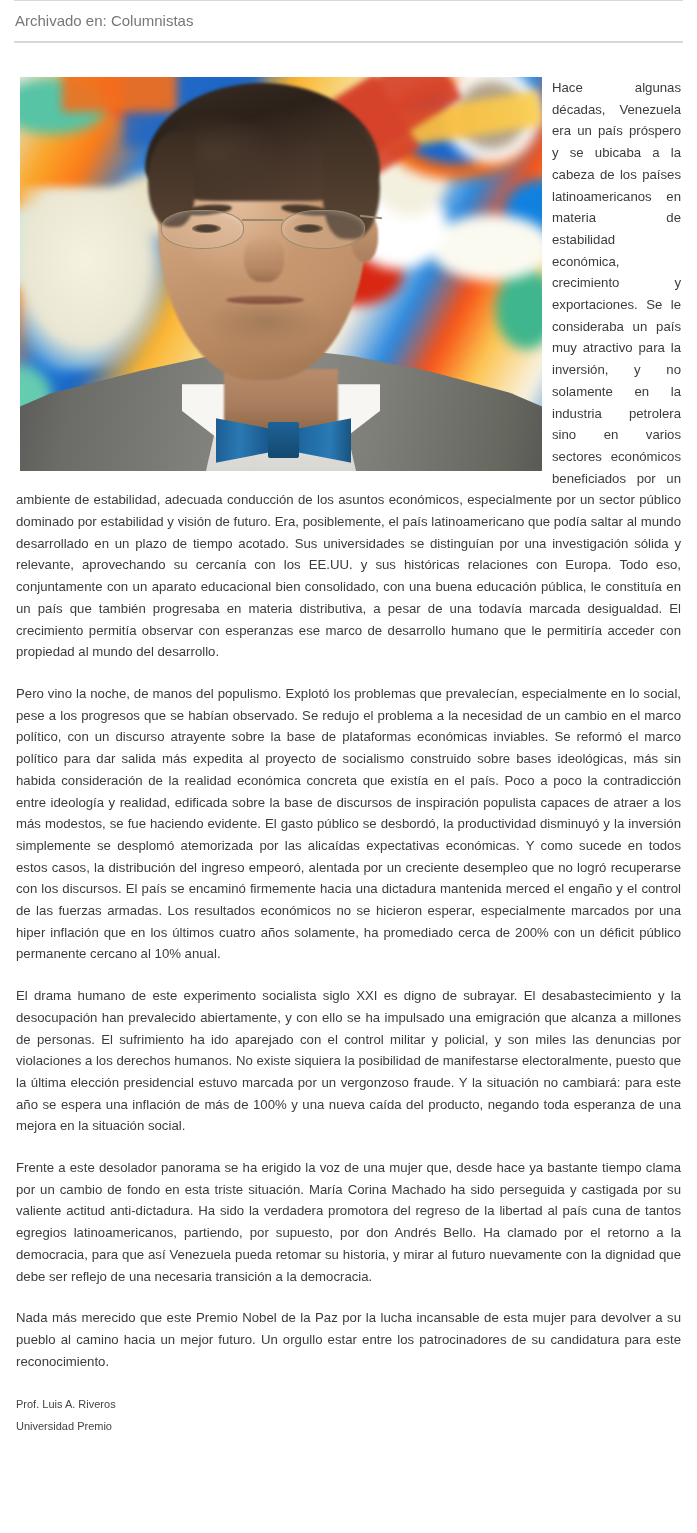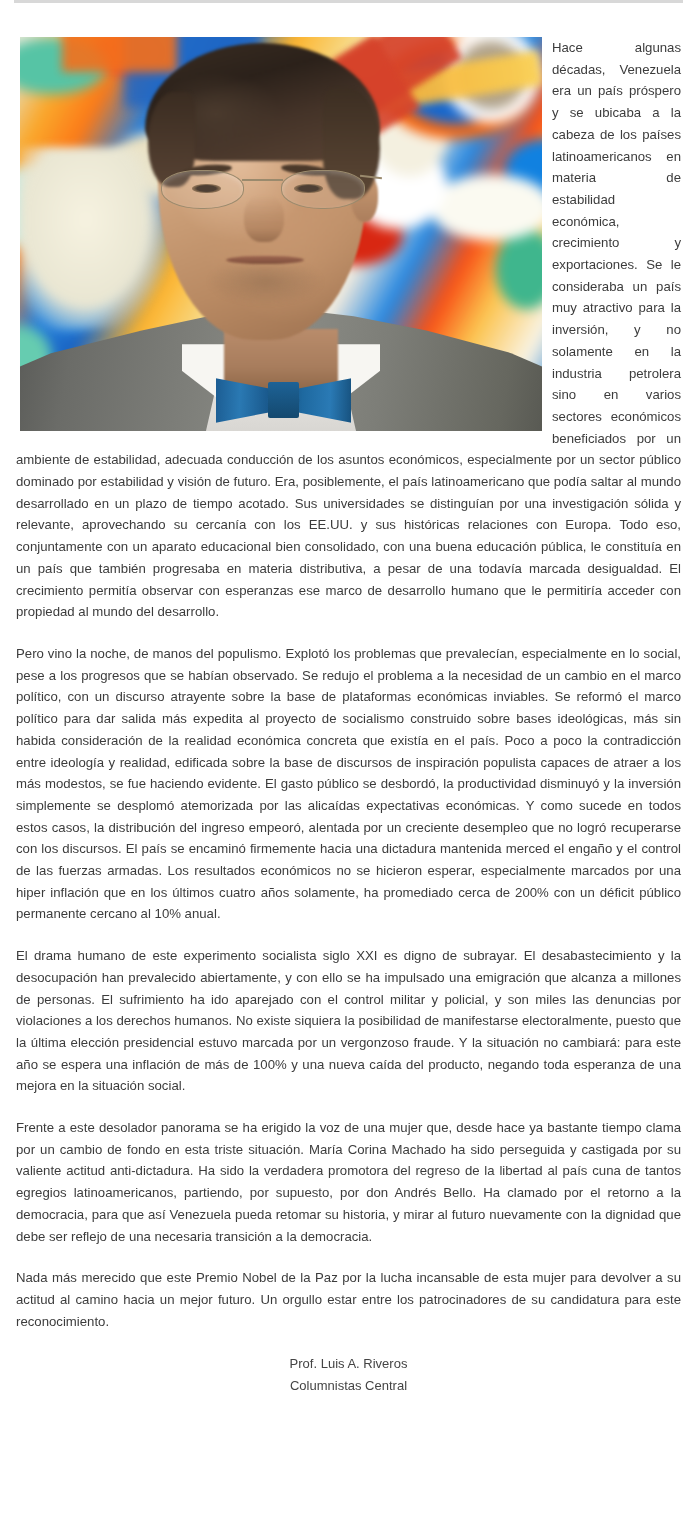--- a/index.html
+++ b/index.html
@@ -386,36 +386,38 @@
     line-height: 21.7px;
     color: #3c3c3c;
     text-align: justify;
     margin: 0 0 20px 0;
   }
   .photo-float {
     float: left;
     margin: 0 10px 2px 4px;
   }
   .signature {
-    font-size: 13px;
+    font-size: 11px;
     line-height: 20px;
     color: #444444;
     margin: 0;
     padding-top: 2px;
-    text-align: center;
   }
 </style>
 </head>
 <body>
 
 <div class="page">
 
 
   <div class="rule"></div>
 
+  <div class="filed-row">
+    <span>Archivado en: Columnistas</span>
+  </div>
 
   <div class="rule"></div>
 
 
   <div class="rule"></div>
 
   <div class="gap-after-rule"></div>
 
   <div class="body-copy">
 
@@ -455,19 +457,19 @@
         <div class="nose"></div>
         <div class="mouth"></div>
         <div class="chin-shadow"></div>
       </div>
     </div>
 
     <p class="para">Hace algunas décadas, Venezuela era un país próspero y se ubicaba a la cabeza de los países latinoamericanos en materia de estabilidad económica, crecimiento y exportaciones. Se le consideraba un país muy atractivo para la inversión, y no solamente en la industria petrolera sino en varios sectores económicos beneficiados por un ambiente de estabilidad, adecuada conducción de los asuntos económicos, especialmente por un sector público dominado por estabilidad y visión de futuro. Era, posiblemente, el país latinoamericano que podía saltar al mundo desarrollado en un plazo de tiempo acotado. Sus universidades se distinguían por una investigación sólida y relevante, aprovechando su cercanía con los EE.UU. y sus históricas relaciones con Europa. Todo eso, conjuntamente con un aparato educacional bien consolidado, con una buena educación pública, le constituía en un país que también progresaba en materia distributiva, a pesar de una todavía marcada desigualdad. El crecimiento permitía observar con esperanzas ese marco de desarrollo humano que le permitiría acceder con propiedad al mundo del desarrollo.</p>
     <p class="para">Pero vino la noche, de manos del populismo. Explotó los problemas que prevalecían, especialmente en lo social, pese a los progresos que se habían observado. Se redujo el problema a la necesidad de un cambio en el marco político, con un discurso atrayente sobre la base de plataformas económicas inviables. Se reformó el marco político para dar salida más expedita al proyecto de socialismo construido sobre bases ideológicas, más sin habida consideración de la realidad económica concreta que existía en el país. Poco a poco la contradicción entre ideología y realidad, edificada sobre la base de discursos de inspiración populista capaces de atraer a los más modestos, se fue haciendo evidente. El gasto público se desbordó, la productividad disminuyó y la inversión simplemente se desplomó atemorizada por las alicaídas expectativas económicas. Y como sucede en todos estos casos, la distribución del ingreso empeoró, alentada por un creciente desempleo que no logró recuperarse con los discursos. El país se encaminó firmemente hacia una dictadura mantenida merced el engaño y el control de las fuerzas armadas. Los resultados económicos no se hicieron esperar, especialmente marcados por una hiper inflación que en los últimos cuatro años solamente, ha promediado cerca de 200% con un déficit público permanente cercano al 10% anual.</p>
     <p class="para">El drama humano de este experimento socialista siglo XXI es digno de subrayar. El desabastecimiento y la desocupación han prevalecido abiertamente, y con ello se ha impulsado una emigración que alcanza a millones de personas. El sufrimiento ha ido aparejado con el control militar y policial, y son miles las denuncias por violaciones a los derechos humanos. No existe siquiera la posibilidad de manifestarse electoralmente, puesto que la última elección presidencial estuvo marcada por un vergonzoso fraude. Y la situación no cambiará: para este año se espera una inflación de más de 100% y una nueva caída del producto, negando toda esperanza de una mejora en la situación social.</p>
     <p class="para">Frente a este desolador panorama se ha erigido la voz de una mujer que, desde hace ya bastante tiempo clama por un cambio de fondo en esta triste situación. María Corina Machado ha sido perseguida y castigada por su valiente actitud anti-dictadura. Ha sido la verdadera promotora del regreso de la libertad al país cuna de tantos egregios latinoamericanos, partiendo, por supuesto, por don Andrés Bello. Ha clamado por el retorno a la democracia, para que así Venezuela pueda retomar su historia, y mirar al futuro nuevamente con la dignidad que debe ser reflejo de una necesaria transición a la democracia.</p>
-    <p class="para">Nada más merecido que este Premio Nobel de la Paz por la lucha incansable de esta mujer para devolver a su actitud al camino hacia un mejor futuro. Un orgullo estar entre los patrocinadores de su candidatura para este reconocimiento.</p>
+    <p class="para">Nada más merecido que este Premio Nobel de la Paz por la lucha incansable de esta mujer para devolver a su pueblo al camino hacia un mejor futuro. Un orgullo estar entre los patrocinadores de su candidatura para este reconocimiento.</p>
 
     <p class="signature">Prof. Luis A. Riveros</p>
-    <p class="signature">Columnistas Central</p>
+    <p class="signature">Universidad Premio</p>
   </div>
 
 </div>
 
 </body></html>

